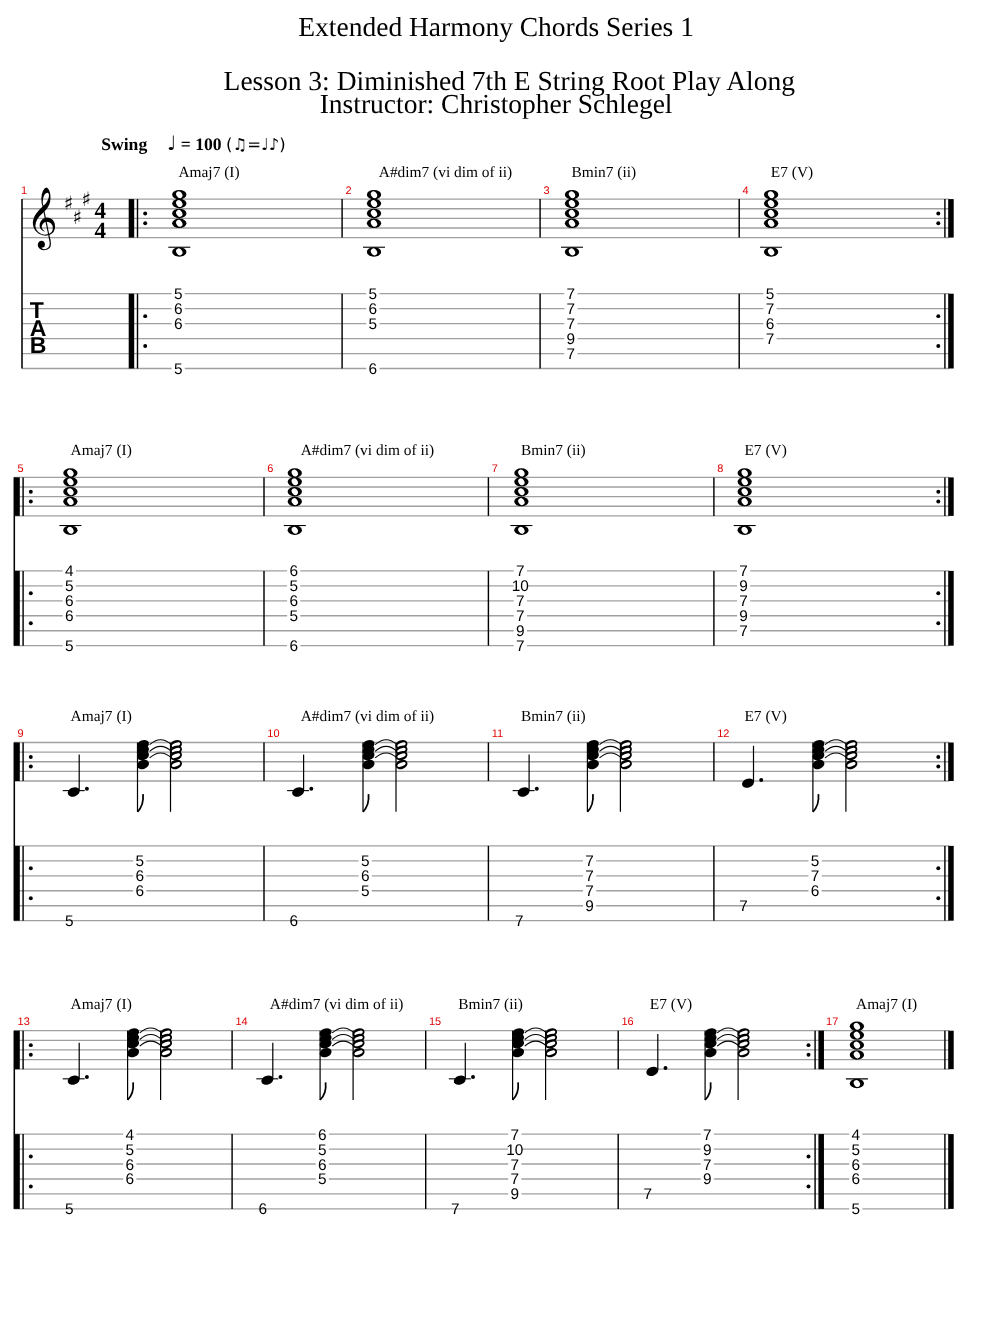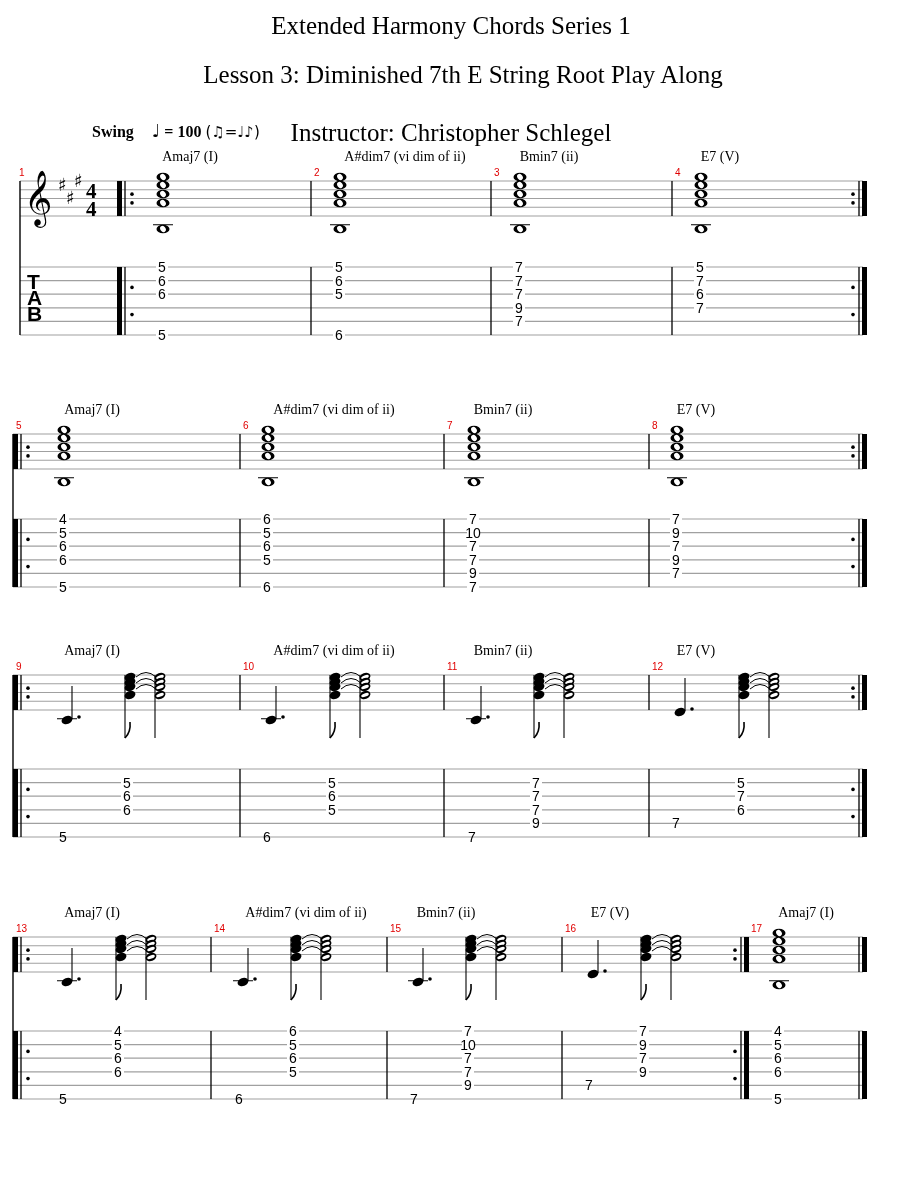--- a/index.html
+++ b/index.html
@@ -1,20 +1,20 @@
 <!DOCTYPE html>
 <html><head>
 <meta charset="utf-8">
 <style>
   html, body { margin: 0; padding: 0; background: #ffffff; }
   body { width: 902px; height: 1200px; position: relative; overflow: hidden; font-family: "Liberation Serif", serif; color: #000; }
   .title-line { position: absolute; left: 0; width: 902px; text-align: center; font-family: "Liberation Serif", serif; font-size: 25px; line-height: 30px; }
   #title1 { top: 11px; }
   #title2 { top: 60px; margin-left: 12px; }
-  #title3 { top: 81px; margin-top: 37px; }
+  #title3 { top: 81px; }
   .tempo { position: absolute; left: 92px; top: 120px; font-family: "Liberation Serif", serif; font-weight: bold; font-size: 16px; text-align: center; }
   .tempo .swing { margin-right: 14px; }
   .tempo .note { font-weight: normal; font-family: "DejaVu Sans", sans-serif; font-size: 18px; }
   svg#score { position: absolute; left: 0; top: 0; }
   .chord-name { font-family: "Liberation Serif", serif; font-size: 14px; }
   .measure-num { font-family: "Liberation Sans", sans-serif; font-size: 10px; fill: #e00000; }
   .fret { font-family: "Liberation Sans", sans-serif; font-size: 14px; }
   .tabclef { font-family: "Liberation Sans", sans-serif; font-weight: bold; font-size: 21px; }
   .glyph { font-family: "DejaVu Sans", sans-serif; }
 </style>

